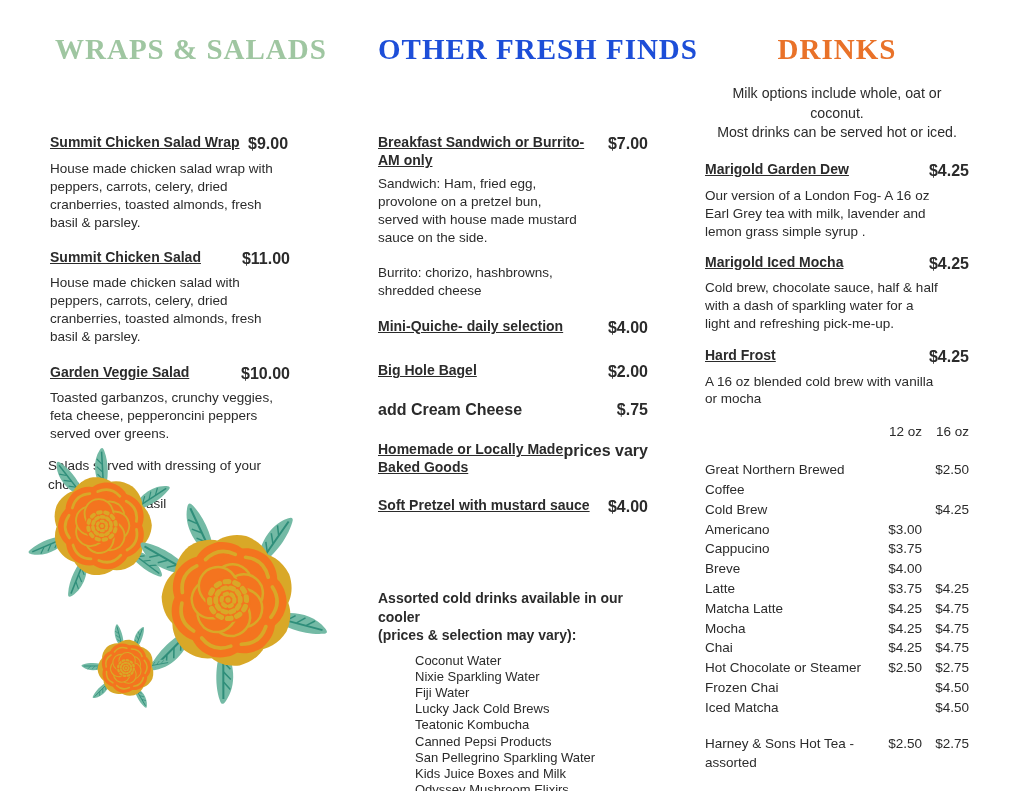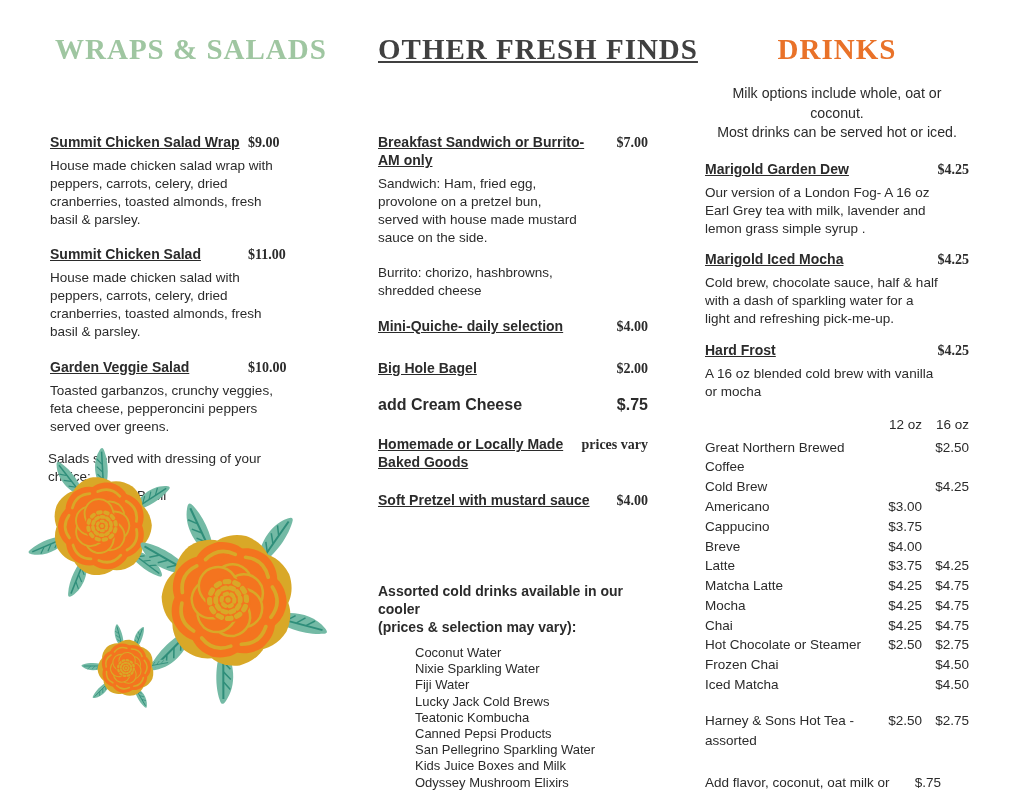--- a/index.html
+++ b/index.html
@@ -20,27 +20,27 @@
   .menu-title {
     font-family: "Liberation Serif", "DejaVu Serif", serif;
     font-weight: 600;
     font-size: 29px;
     letter-spacing: 1px;
     line-height: 1.05;
     margin-top: 34px;
     white-space: nowrap;
   }
   .t-wraps  { color: #9fc6a1; margin-left: 5px; }
-  .t-fresh  { color: #404040; text-align: center; text-decoration: underline; }
+  .t-fresh  { color: #1d4ed8; text-align: center; }
   .t-drinks { color: #e97229; text-align: center; }
 
   .item-head { display: flex; align-items: flex-start; }
   .item-name { font-weight: bold; font-size: 14px; line-height: 1.28; text-decoration: underline; }
   .item-name span { display: block; }
-  .item-price { font-weight: bold; font-size: 14px; line-height: 1.28; white-space: nowrap; font-family: Liberation Serif, serif; }
+  .item-price { font-weight: bold; font-size: 16px; line-height: 1.28; white-space: nowrap; }
 
   .col-left  .item-name  { width: 198px; }
   .col-left  .item-price { flex: 1; text-align: left; }
   .col-mid   .item-name  { width: 215px; }
   .col-mid   .item-price { flex: 1; text-align: right; }
   .col-right .item-name  { flex: 1; }
   .col-right .item-price { text-align: right; }
 
   .item-desc { font-size: 13.5px; line-height: 1.33; margin: 5px 0 0 0; }
   .col-left  .item-desc { width: 237px; }
@@ -221,21 +221,21 @@
       </div>
       <p class="item-desc">A 16 oz blended cold brew with vanilla or mocha</p>
     </div>
 
     <div class="size-head">
       <span class="dname"></span>
       <span class="d12">12 oz</span>
       <span class="d16">16 oz</span>
     </div>
 
-    <div style="margin-top:3px">
+    <div style="margin-top:18px">
       <div class="drow">
           <span class="dname">Great Northern Brewed Coffee</span>
           <span class="d12"></span>
           <span class="d16">$2.50</span>
         </div>
       <div class="drow">
           <span class="dname">Cold Brew</span>
           <span class="d12"></span>
           <span class="d16">$4.25</span>
         </div>

